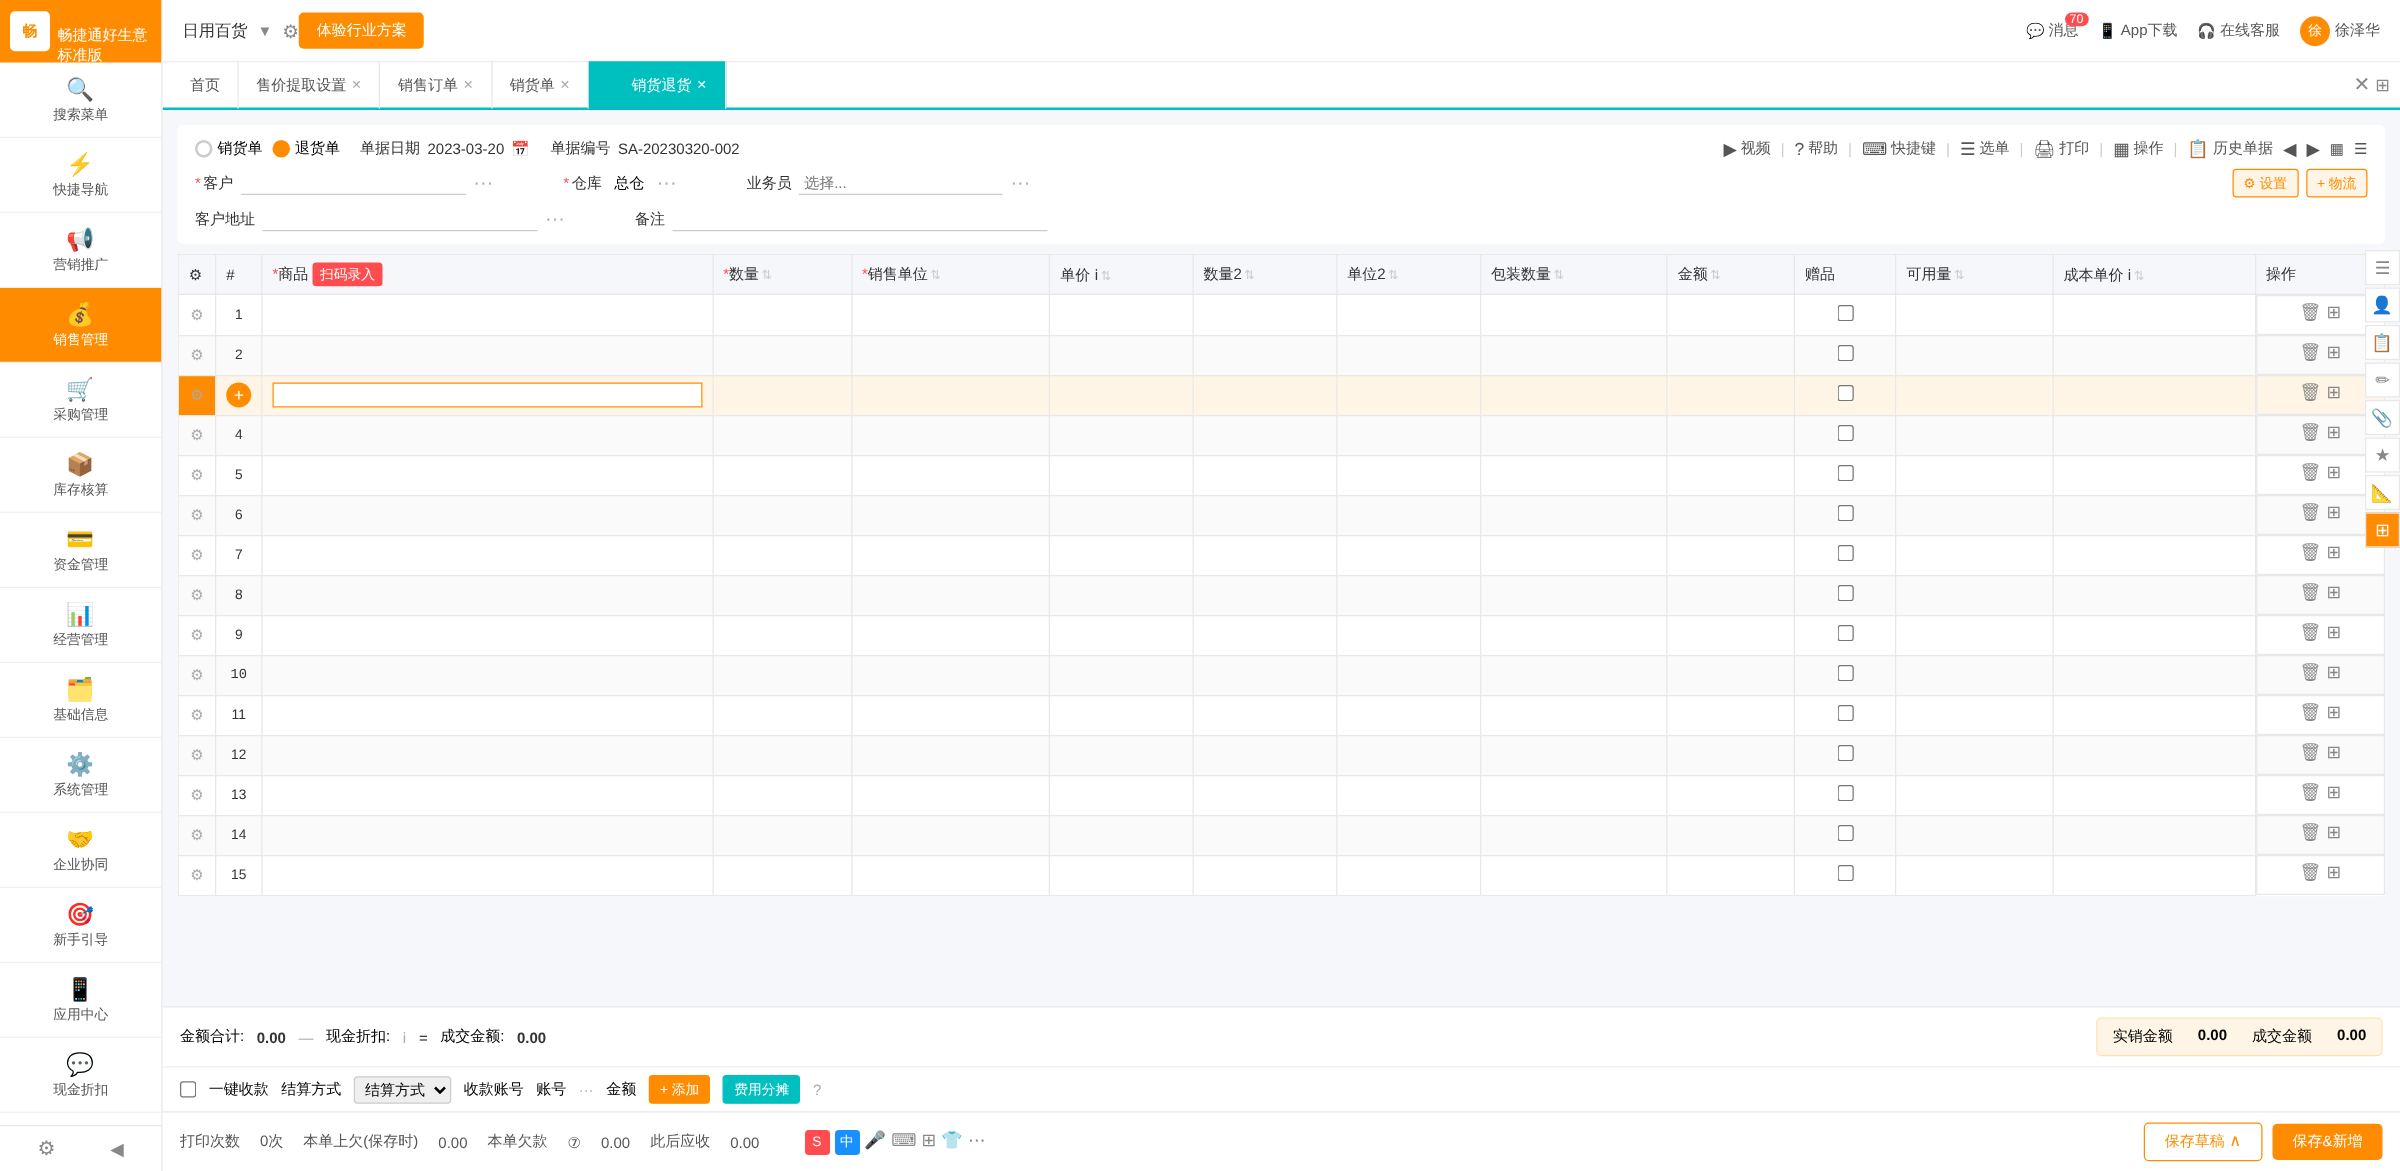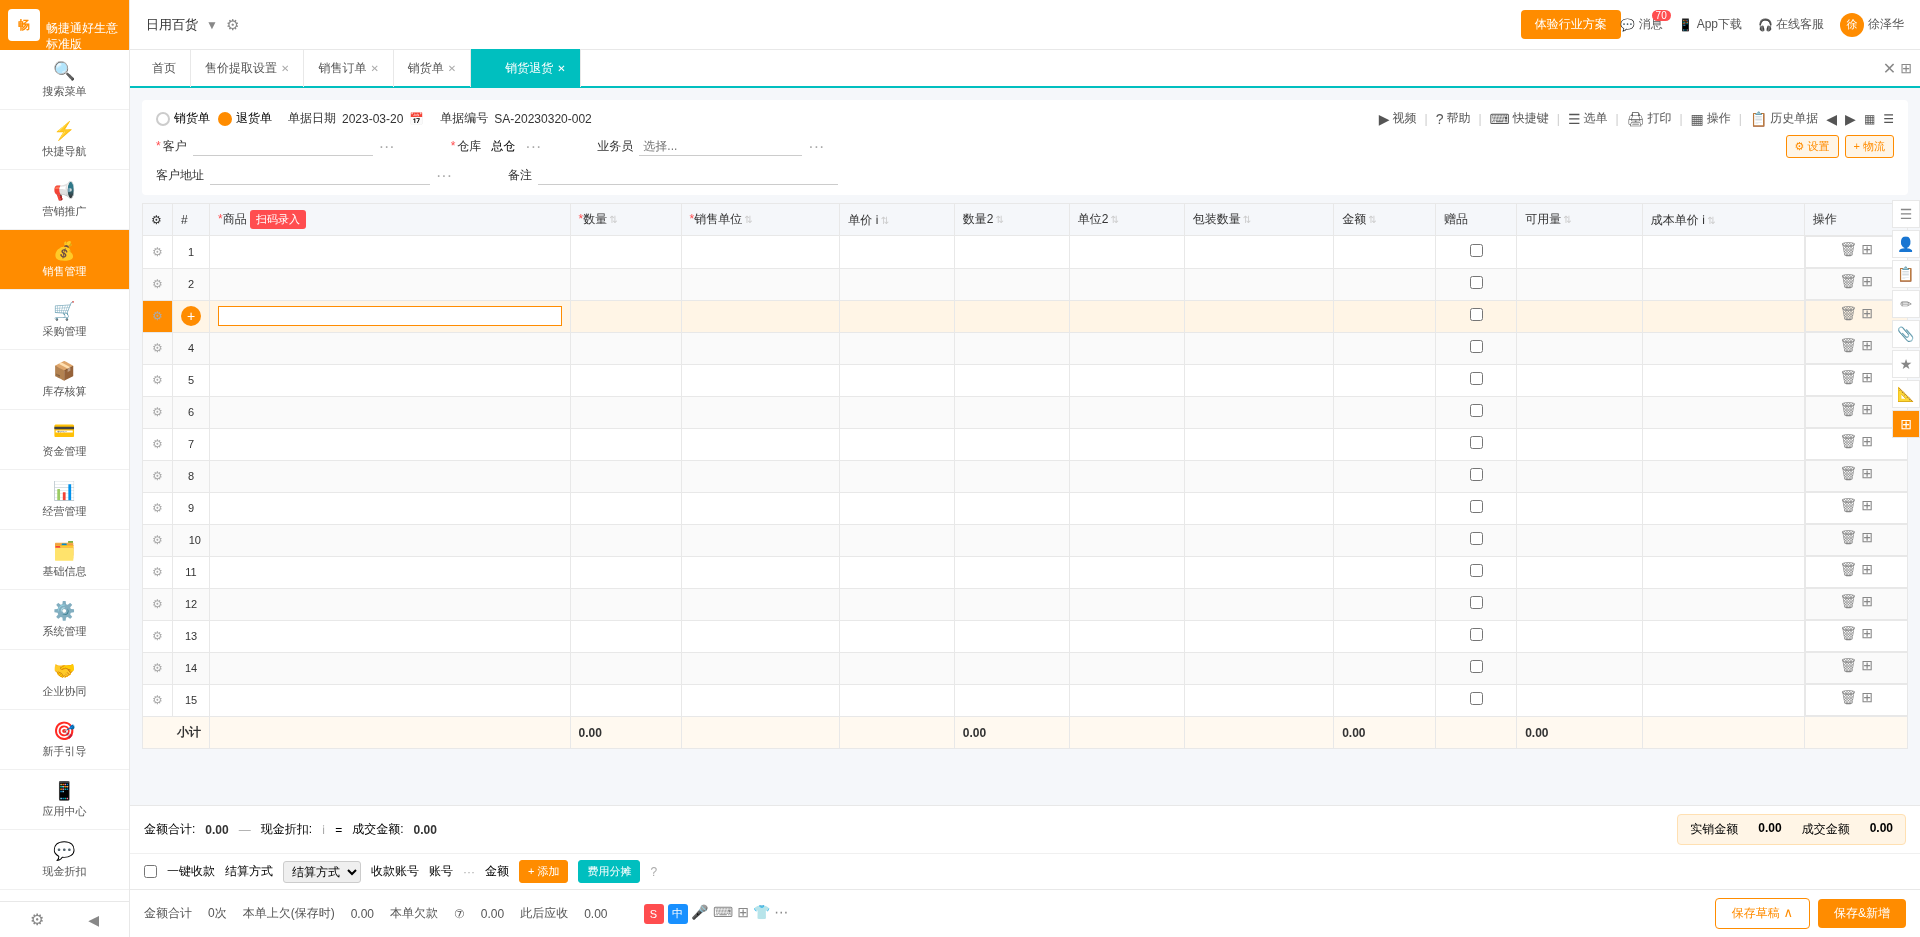--- a/index.html
+++ b/index.html
@@ -173,21 +173,21 @@
 </div>
 
 <div class="main">
 
   <div class="top-header">
     <div class="header-left">
       <span style="color:#333;font-size:13px;">日用百货</span>
       <span style="cursor:pointer;color:#888;">▼</span>
       <span style="cursor:pointer;color:#888;font-size:15px;">⚙</span>
     </div>
-    <div style="flex:1;display:flex;justify-content:flex-end;">
+    <div style="flex:1;display:flex;justify-content:flex-start;">
       <button class="header-btn">体验行业方案</button>
     </div>
     <div class="header-right">
       <div class="header-badge" style="display:flex;align-items:center;gap:3px;cursor:pointer;">
         <span>💬</span>
         <span>消息</span>
         <span class="badge-num">70</span>
       </div>
       <div style="display:flex;align-items:center;gap:3px;cursor:pointer;">
         <span>📱</span>
@@ -596,21 +596,21 @@
     </td>
     <td></td>
     <td></td>
     <td class="actions-cell">
       <span class="action-icon">🗑</span>
       <span class="action-icon">⊞</span>
     </td>
   </tr>
               <tr>
     <td class="col-gear" style="text-align:center;color:#aaa;">⚙</td>
-    <td class="row-num col-num" style="text-align:right;">
+    <td class="row-num col-num" style="text-align:center;font-family:Liberation Mono, monospace;">
       10
     </td>
     <td style="min-width:120px;">
       
     </td>
     <td></td>
     <td></td>
     <td></td>
     <td></td>
     <td></td>
@@ -744,35 +744,20 @@
     <td class="checkbox-cell">
       <input type="checkbox" style="">
     </td>
     <td></td>
     <td></td>
     <td class="actions-cell">
       <span class="action-icon">🗑</span>
       <span class="action-icon">⊞</span>
     </td>
   </tr>
-              <tr class="footer-row">
-  <td colspan="2" style="text-align:right;background:#fff9f0;padding-right:8px;">小计</td>
-  <td style="background:#fff9f0;"></td>
-  <td style="background:#fff9f0;">0.00</td>
-  <td style="background:#fff9f0;"></td>
-  <td style="background:#fff9f0;"></td>
-  <td style="background:#fff9f0;">0.00</td>
-  <td style="background:#fff9f0;"></td>
-  <td style="background:#fff9f0;"></td>
-  <td style="background:#fff9f0;">0.00</td>
-  <td style="background:#fff9f0;"></td>
-  <td style="background:#fff9f0;">0.00</td>
-  <td style="background:#fff9f0;"></td>
-  <td style="background:#fff9f0;"></td>
-</tr>
             </tbody>
         </table>
       </div>
     </div>
   </div>
 
   <div style="background:#fff;border-top:1px solid #e8e8e8;">
 
     <div style="display:flex;align-items:center;padding:8px 14px;gap:10px;border-bottom:1px solid #f0f0f0;">
       <span>金额合计:</span>
@@ -805,21 +790,21 @@
       <span style="color:#aaa;cursor:pointer;">···</span>
       <span>金额</span>
       <button class="btn-sm" style="background:#ff8c00;color:#fff;border-color:#ff8c00;">+ 添加</button>
       <button class="btn-sm" style="background:#00bfbf;color:#fff;border-color:#00bfbf;">费用分摊</button>
       <span style="cursor:pointer;color:#aaa;">?</span>
     </div>
   </div>
 
   <div class="action-bar">
     <div class="left-stats">
-      <span>金额合计</span>
+      <span>打印次数</span>
       <span>0次</span>
       <span>本单上欠(保存时)</span>
       <span>0.00</span>
       <span>本单欠款</span>
       <span>⑦</span>
       <span>0.00</span>
       <span>此后应收</span>
       <span>0.00</span>
 
       <div style="display:flex;gap:4px;margin-left:20px;">

